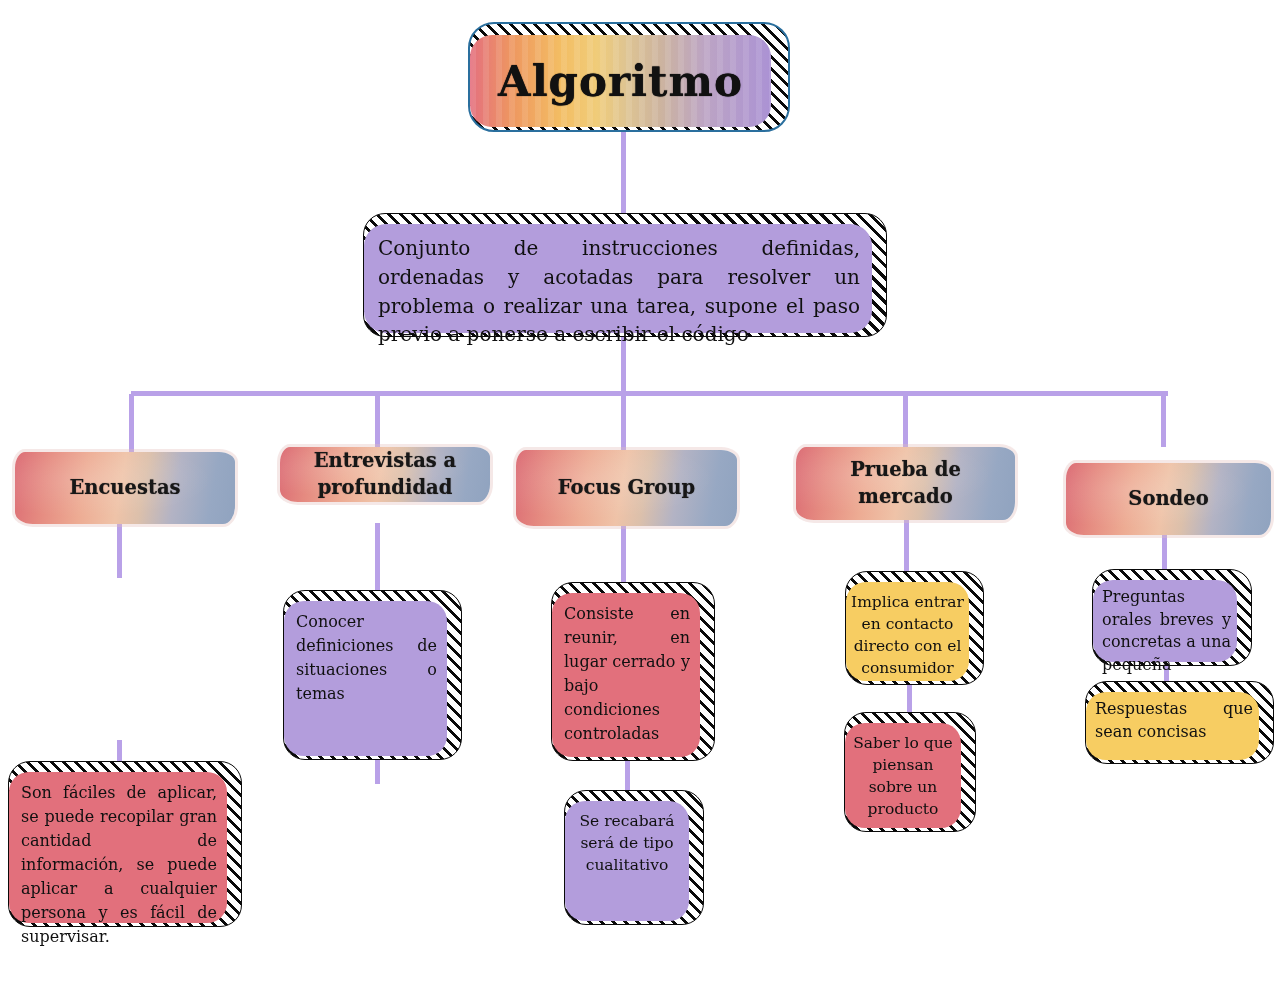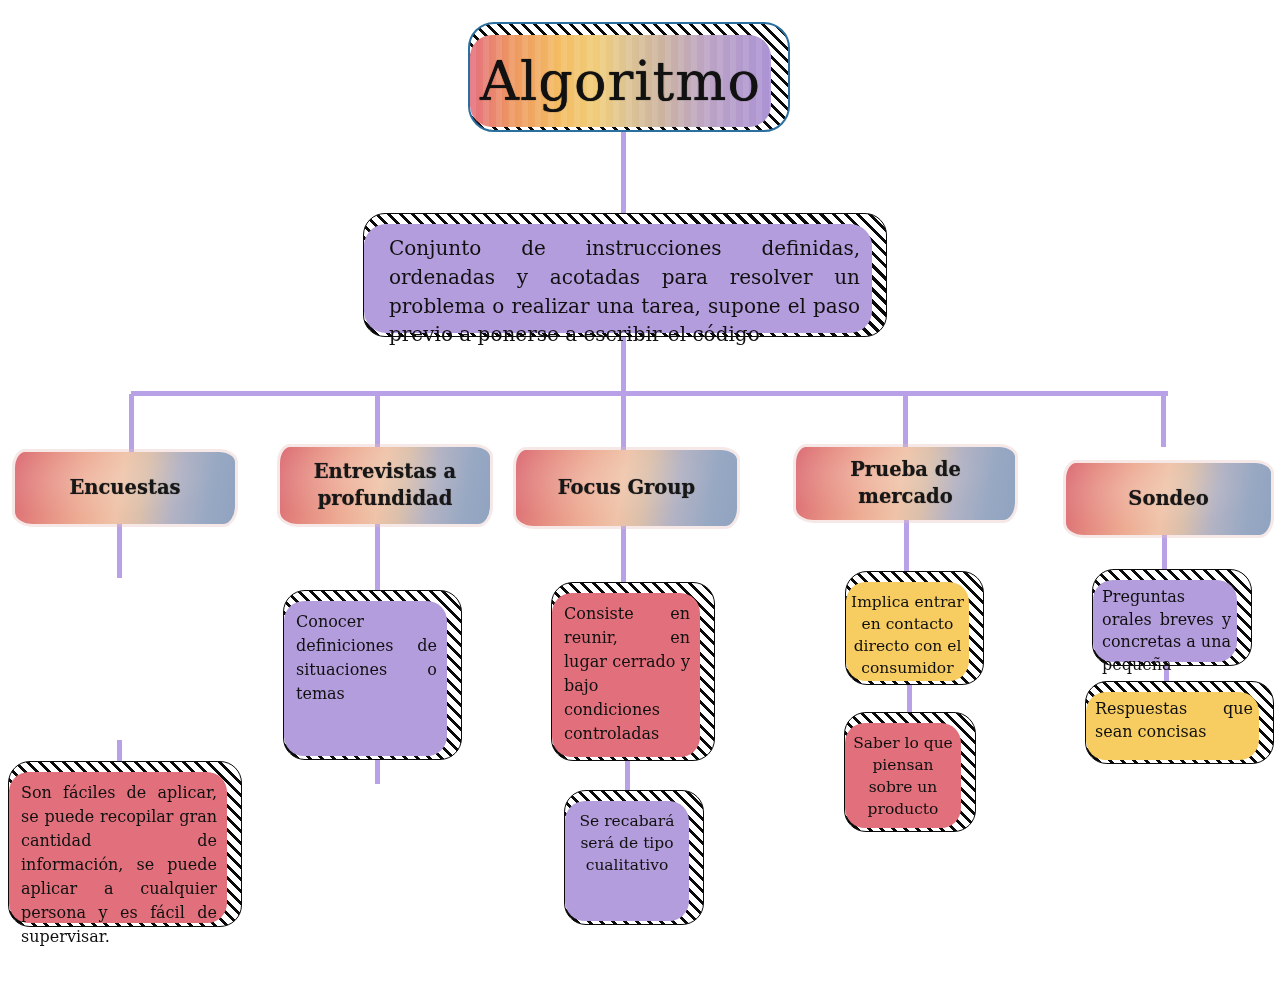--- a/index.html
+++ b/index.html
@@ -35,46 +35,46 @@
   
   #title-box { left:468px; top:22px; width:318px; height:106px; border:2.5px solid #2a6f9e; border-radius:26px; }
   #title-box .fill {
     left:0; top:11px; right:17px; bottom:3px; border-radius:22px;
     align-items:center; justify-content:center;
     background:
       repeating-linear-gradient(90deg, rgba(255,255,255,0.10) 0 6px, rgba(255,255,255,0) 6px 13px),
       linear-gradient(90deg,#e4707f 0%,#ee9760 14%,#f3bd63 30%,#f0cc79 42%,#dec492 52%,#cdb49e 63%,#bca4c4 78%,#ab92d4 100%);
   }
   #title-text {
-    font-size:54px; font-weight:normal; color:#111;
+    font-size:42px; font-weight:bold; color:#111;
     text-shadow:0 0 1px #000;
     letter-spacing:1px;
   }
 
   
   #desc-box { left:363px; top:213px; width:522px; height:122px; }
   #desc-box .fill { border-radius:22px; }
-  #desc-box .node-text { font-size:20px; line-height:1.44; padding:10px 12px 8px 14px;margin-left:11px; }
+  #desc-box .node-text { font-size:20px; line-height:1.44; padding:10px 12px 8px 14px; }
 
   
   .header-box {
     position:absolute;
     border-radius:10px 16px 12px 18px / 16px 10px 18px 12px;
     background:
       radial-gradient(ellipse at 32% 38%, rgba(255,255,255,0.16), rgba(255,255,255,0) 60%),
       linear-gradient(100deg,#db6a73 0%,#e58a80 15%,#edab93 32%,#efc3a8 48%,#dcc0ab 58%,#b3b3c4 72%,#97a8c3 88%,#90a3bf 100%);
     box-shadow:0 0 0 3px rgba(225,190,185,0.35);
     display:flex; align-items:center; justify-content:center;
   }
   .header-label {
     font-size:19.5px; font-weight:bold; color:#171717; text-align:center;
     line-height:1.35; text-shadow:0 0 1px rgba(0,0,0,0.55); padding:0 24px;
   }
   #hdr-0 { left:15px;   top:452px; width:220px; height:72px; }
-  #hdr-1 { left:280px;  top:447px; width:210px; height:77px;justify-content:center; }
+  #hdr-1 { left:280px;  top:447px; width:210px; height:55px;justify-content:center; }
   #hdr-2 { left:516px;  top:450px; width:221px; height:76px; }
   #hdr-3 { left:796px;  top:447px; width:219px; height:73px; }
   #hdr-4 { left:1066px; top:463px; width:205px; height:72px; }
 
   
   #n-e1 { left:20px;   top:576px; width:192px; height:166px; }
   #n-e2 { left:8px;    top:761px; width:232px; height:164px; }
   #n-en1{ left:283px;  top:590px; width:177px; height:168px; }
   #n-en2{ left:299px;  top:782px; width:158px; height:162px; }
   #n-f1 { left:551px;  top:582px; width:162px; height:177px; }

